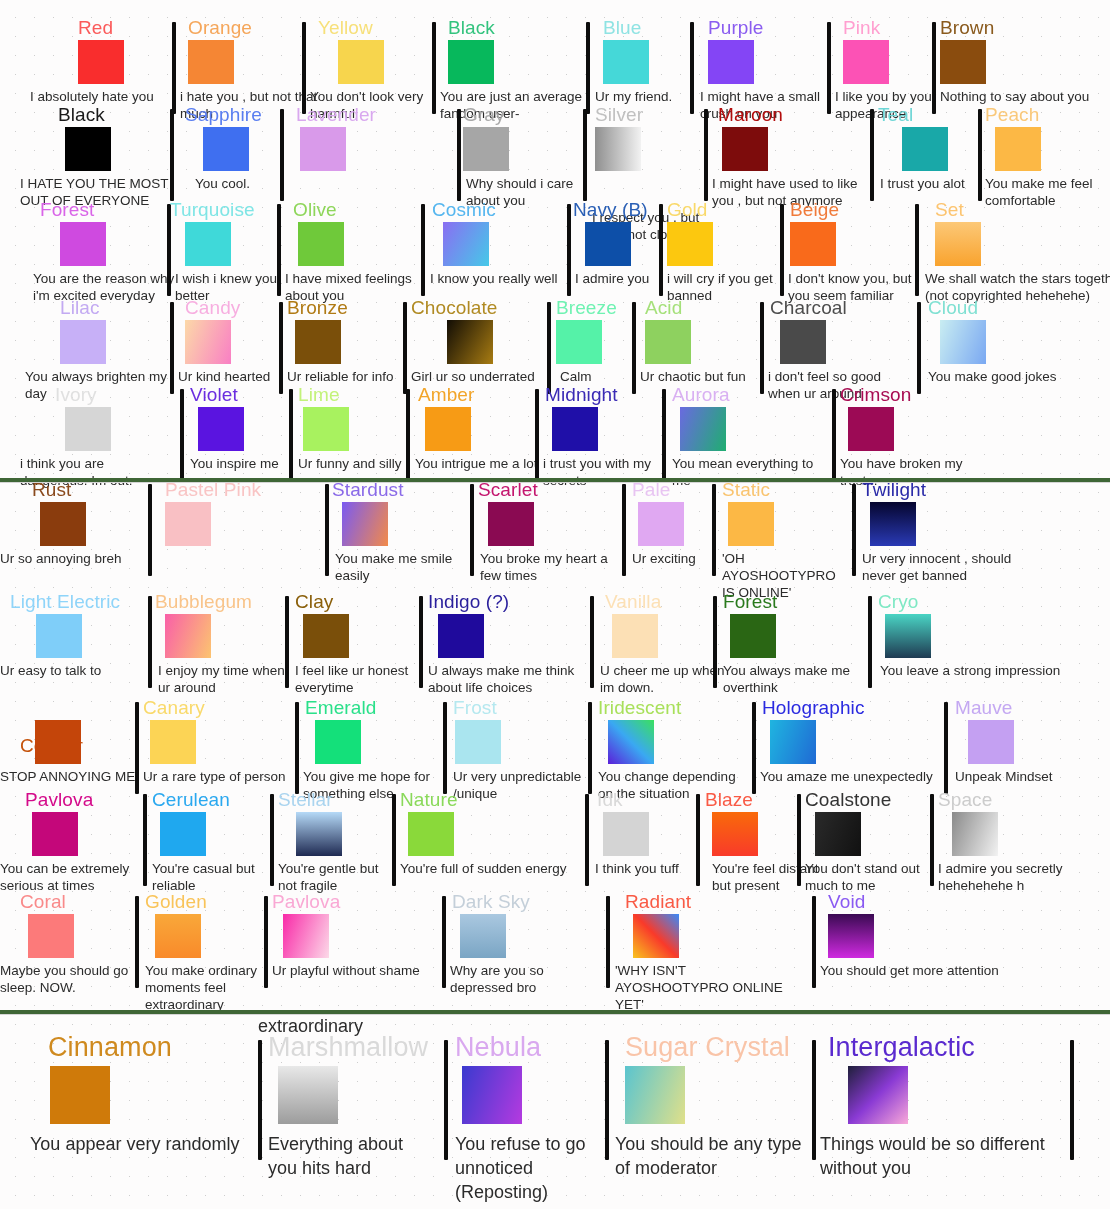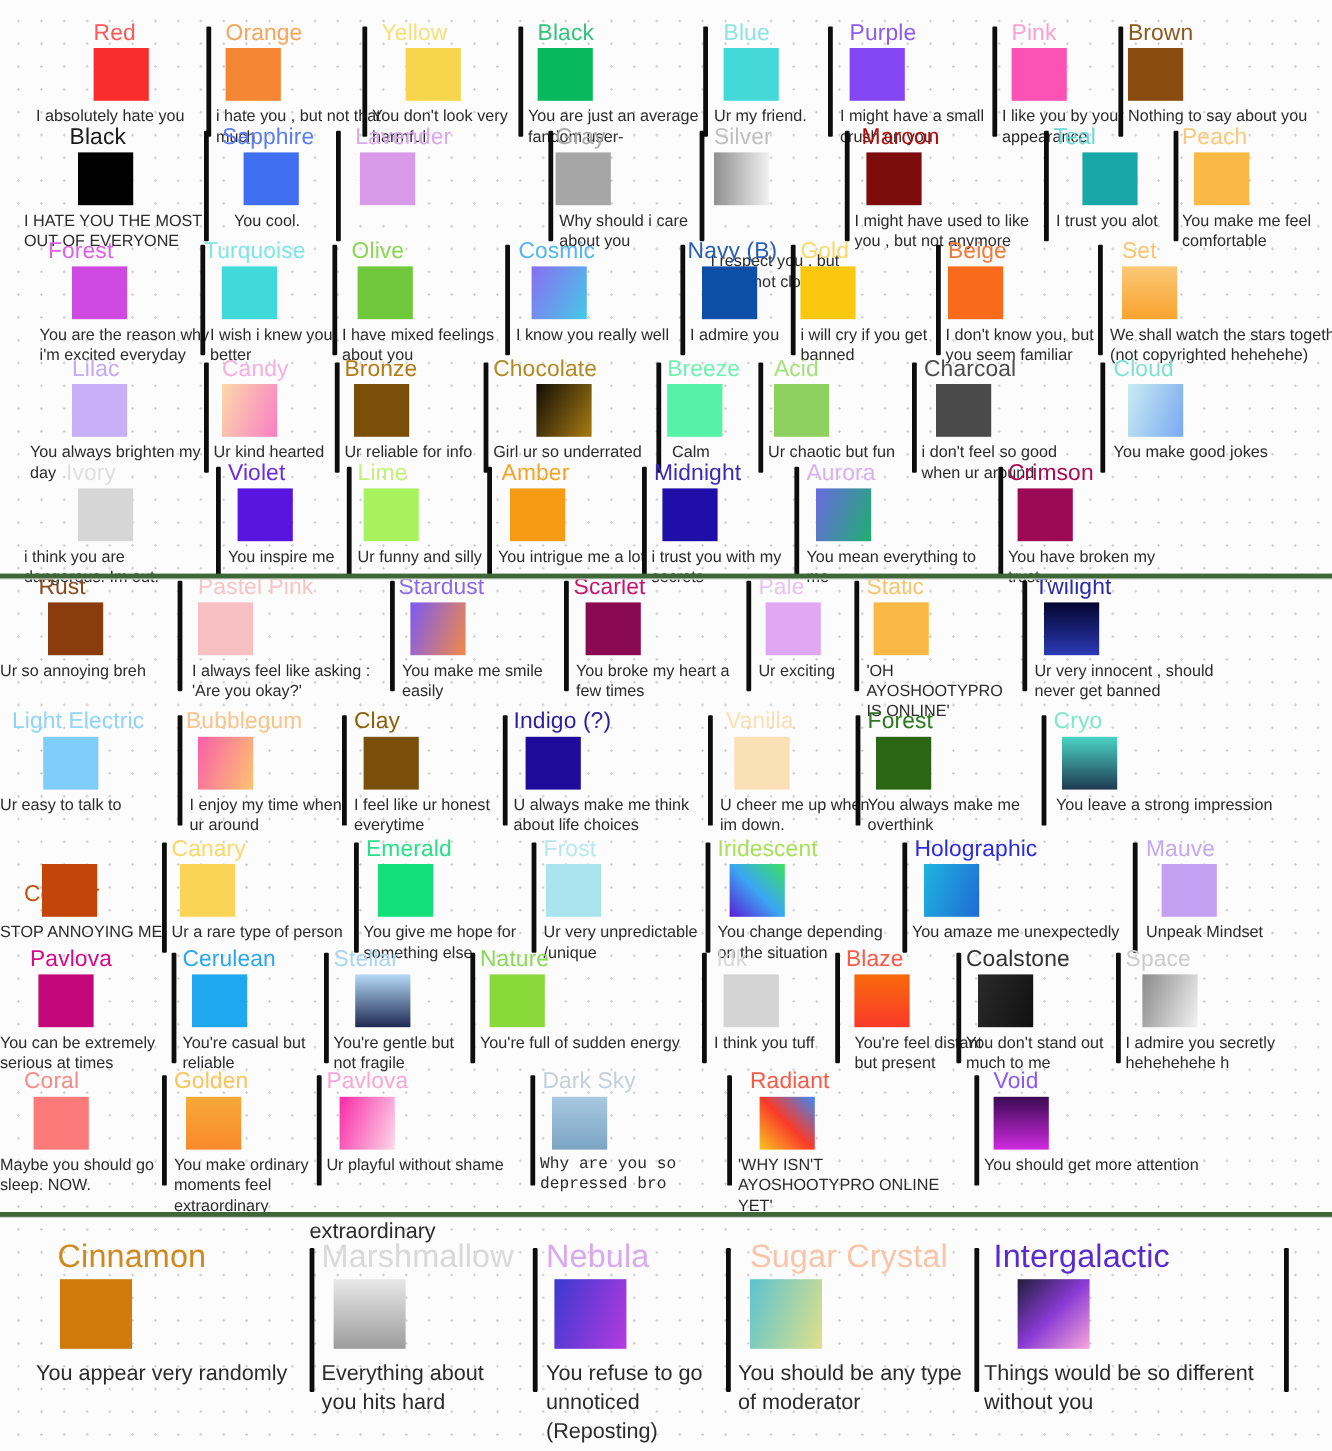--- a/index.html
+++ b/index.html
@@ -294,21 +294,20 @@
     <div class="row" style="position: absolute; left: 0px; top: 480px; height: 115px;">
       <div class="cell" style="left: 0px; top: 0px; width: 1110px; height: 100%; pointer-events: none;">
         <div class="cname" style="left: 32px; top: 0px; color: rgb(138, 74, 29);">Rust</div>
         <div class="swatch" style="left: 40px; top: 22px; background: rgb(138, 60, 13);"></div>
         <div class="cdesc" style="left: 0px; top: 70px; width: 145px;">Ur so annoying breh</div>
       </div>
       <div class="cell" style="left: 0px; top: 0px; width: 1110px; height: 100%; pointer-events: none;">
         <div class="bar" style="left: 148px; top: 4px; height: 92px;"></div>
         <div class="cname" style="left: 165px; top: 0px; color: rgb(249, 196, 196);">Pastel Pink</div>
         <div class="swatch" style="left: 165px; top: 22px; background: rgb(249, 192, 196);"></div>
-        <div class="cdesc" style="left: 160px; top: 70px; width: 160px;">I always feel like asking : 'Are you okay?'</div>
       </div>
       <div class="cell" style="left: 0px; top: 0px; width: 1110px; height: 100%; pointer-events: none;">
         <div class="bar" style="left: 325px; top: 4px; height: 92px;"></div>
         <div class="cname" style="left: 332px; top: 0px; color: rgb(138, 106, 232);">Stardust</div>
         <div class="swatch" style="left: 342px; top: 22px; background: linear-gradient(110deg, rgb(122, 90, 242), rgb(242, 138, 74));"></div>
         <div class="cdesc" style="left: 335px; top: 70px; width: 135px;">You make me smile easily</div>
       </div>
       <div class="cell" style="left: 0px; top: 0px; width: 1110px; height: 100%; pointer-events: none;">
         <div class="bar" style="left: 470px; top: 4px; height: 92px;"></div>
         <div class="cname" style="left: 478px; top: 0px; color: rgb(196, 21, 110);">Scarlet</div>
@@ -484,21 +483,21 @@
       <div class="cell" style="left: 0px; top: 0px; width: 1110px; height: 100%; pointer-events: none;">
         <div class="bar" style="left: 264px; top: 4px; height: 92px;"></div>
         <div class="cname" style="left: 272px; top: 0px; color: rgb(249, 168, 212);">Pavlova</div>
         <div class="swatch" style="left: 283px; top: 22px; background: linear-gradient(110deg, rgb(249, 42, 168), rgb(252, 217, 232));"></div>
         <div class="cdesc" style="left: 272px; top: 70px; width: 175px;">Ur playful without shame</div>
       </div>
       <div class="cell" style="left: 0px; top: 0px; width: 1110px; height: 100%; pointer-events: none;">
         <div class="bar" style="left: 442px; top: 4px; height: 92px;"></div>
         <div class="cname" style="left: 452px; top: 0px; color: rgb(196, 207, 217);">Dark Sky</div>
         <div class="swatch" style="left: 460px; top: 22px; background: linear-gradient(rgb(170, 200, 224), rgb(122, 165, 196));"></div>
-        <div class="cdesc" style="left: 450px; top: 70px; width: 155px; font-family: Liberation Mono, monospace;">Why are you so depressed bro</div>
+        <div class="cdesc" style="left: 450px; top: 70px; width: 155px;">Why are you so depressed bro</div>
       </div>
       <div class="cell" style="left: 0px; top: 0px; width: 1110px; height: 100%; pointer-events: none;">
         <div class="bar" style="left: 606px; top: 4px; height: 92px;"></div>
         <div class="cname" style="left: 625px; top: 0px; color: rgb(249, 90, 69);">Radiant</div>
         <div class="swatch" style="left: 633px; top: 22px; background: linear-gradient(45deg, rgb(249, 196, 31), rgb(249, 58, 42), rgb(58, 138, 249));"></div>
         <div class="cdesc" style="left: 615px; top: 70px; width: 170px;">'WHY ISN'T AYOSHOOTYPRO ONLINE YET'</div>
       </div>
       <div class="cell" style="left: 0px; top: 0px; width: 1110px; height: 100%; pointer-events: none;">
         <div class="bar" style="left: 812px; top: 4px; height: 92px;"></div>
         <div class="cname" style="left: 828px; top: 0px; color: rgb(138, 90, 242);">Void</div>

